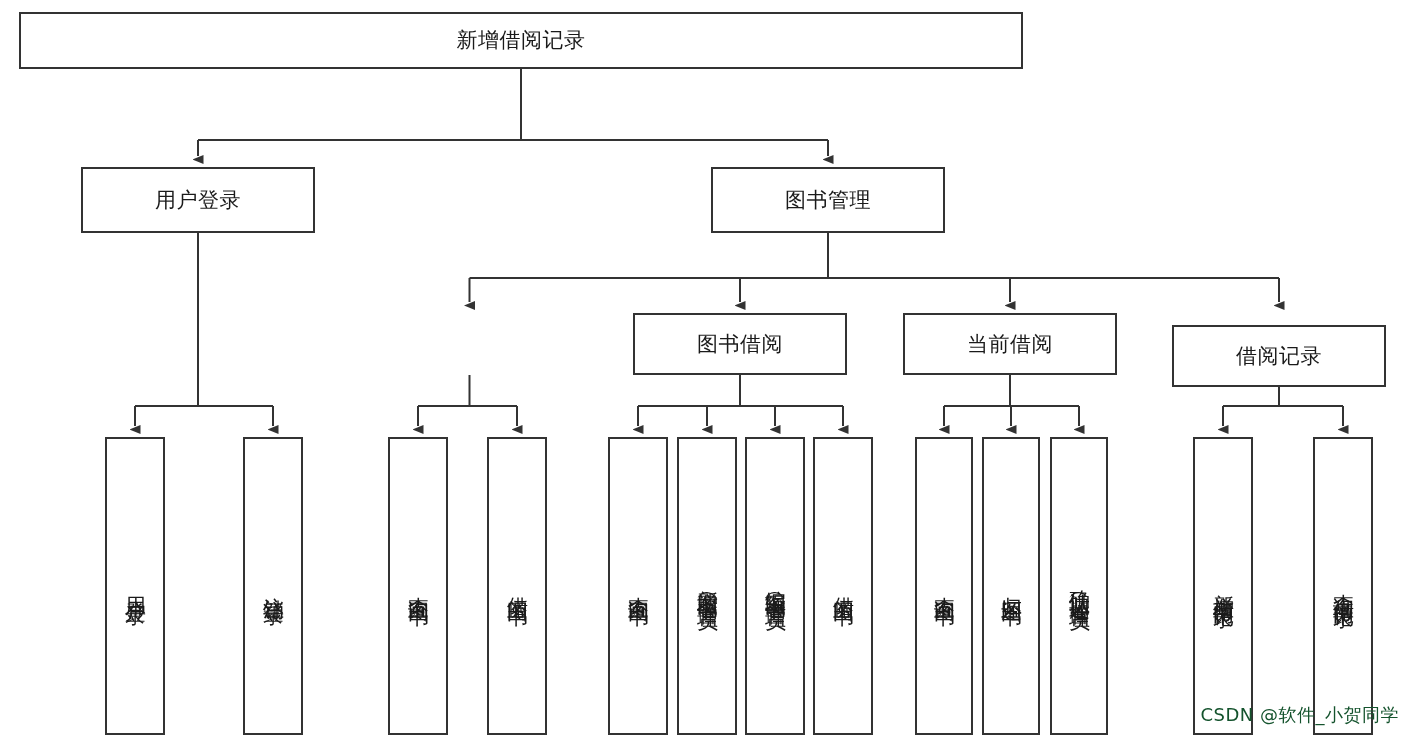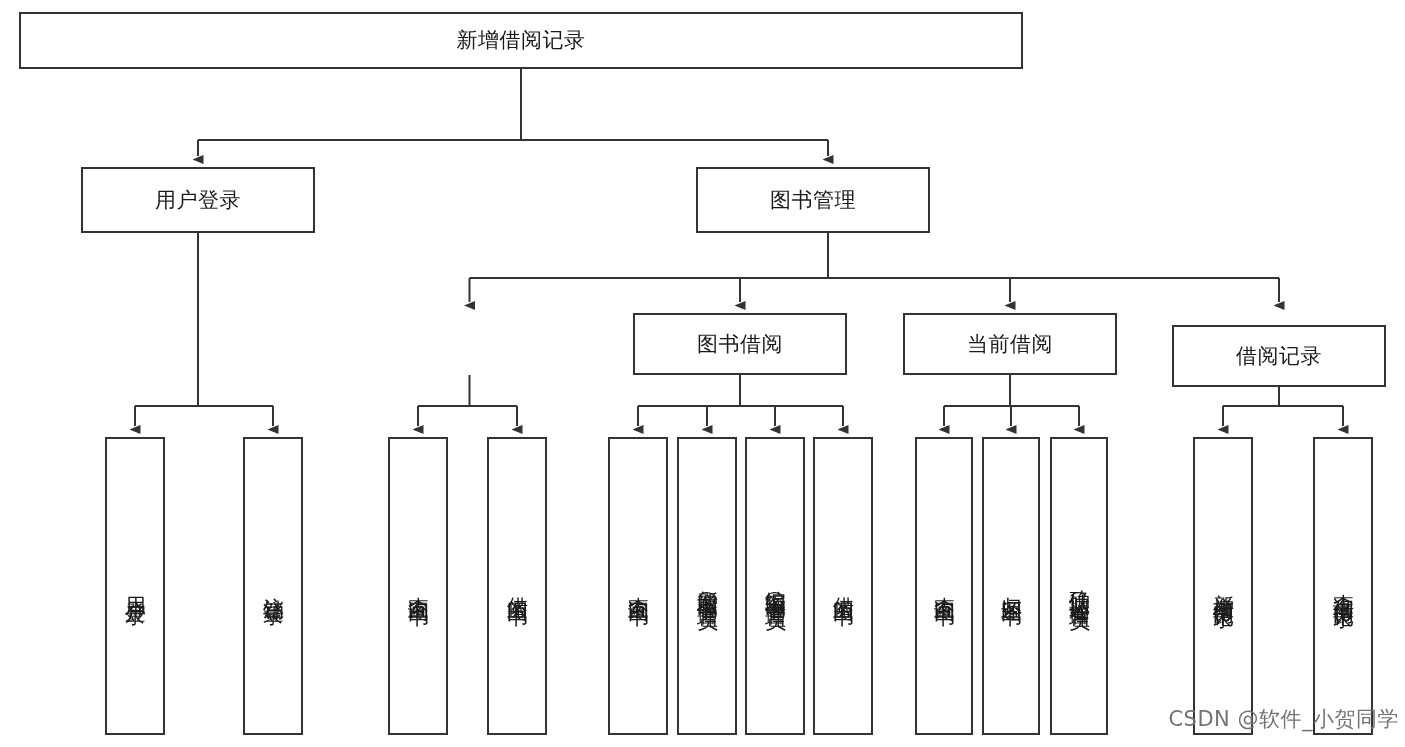--- a/index.html
+++ b/index.html
@@ -52,23 +52,23 @@
     white-space: nowrap;
   }
   
   .node.leaf.vcenter {
     align-items: center;
     padding-top: 0;
   }
   .watermark {
     position: absolute;
     right: 6px;
-    bottom: 14px;
-    font-size: 21px;
-    color: #737373;
+    bottom: 20px;
+    font-size: 18px;
+    color: #14532d;
     letter-spacing: 0.5px;
     z-index: 3;
     white-space: nowrap;
   }
 </style>
 </head>
 <body>
 
 <div id="canvas">
 
@@ -115,21 +115,21 @@
       </g>
   </svg>
 
   <div class="node" style="left: 19px; top: 12px; width: 1004px; height: 57px;">
     <span class="label">新增借阅记录</span>
   </div>
 
   <div class="node" style="left: 81px; top: 167px; width: 234px; height: 66px;">
     <span class="label">用户登录</span>
   </div>
-  <div class="node" style="left: 696px; top: 167px; width: 234px; height: 66px;">
+  <div class="node" style="left: 711px; top: 167px; width: 234px; height: 66px;">
     <span class="label">图书管理</span>
   </div>
 
   <div class="node" style="left: 633px; top: 313px; width: 214px; height: 62px;">
     <span class="label">图书借阅</span>
   </div>
   <div class="node" style="left: 903px; top: 313px; width: 214px; height: 62px;">
     <span class="label">当前借阅</span>
   </div>
   <div class="node" style="left: 1172px; top: 313px; width: 214px; height: 62px; margin-top: 12px;">

